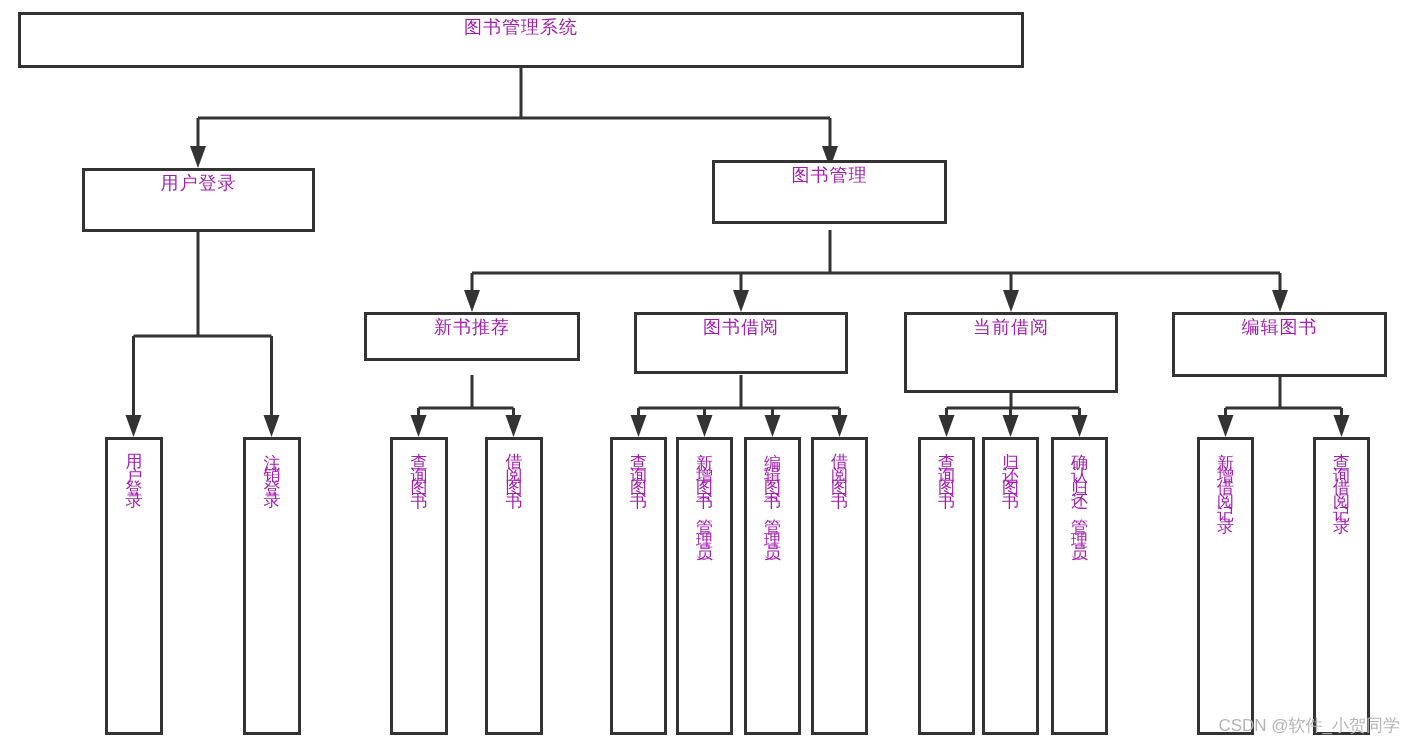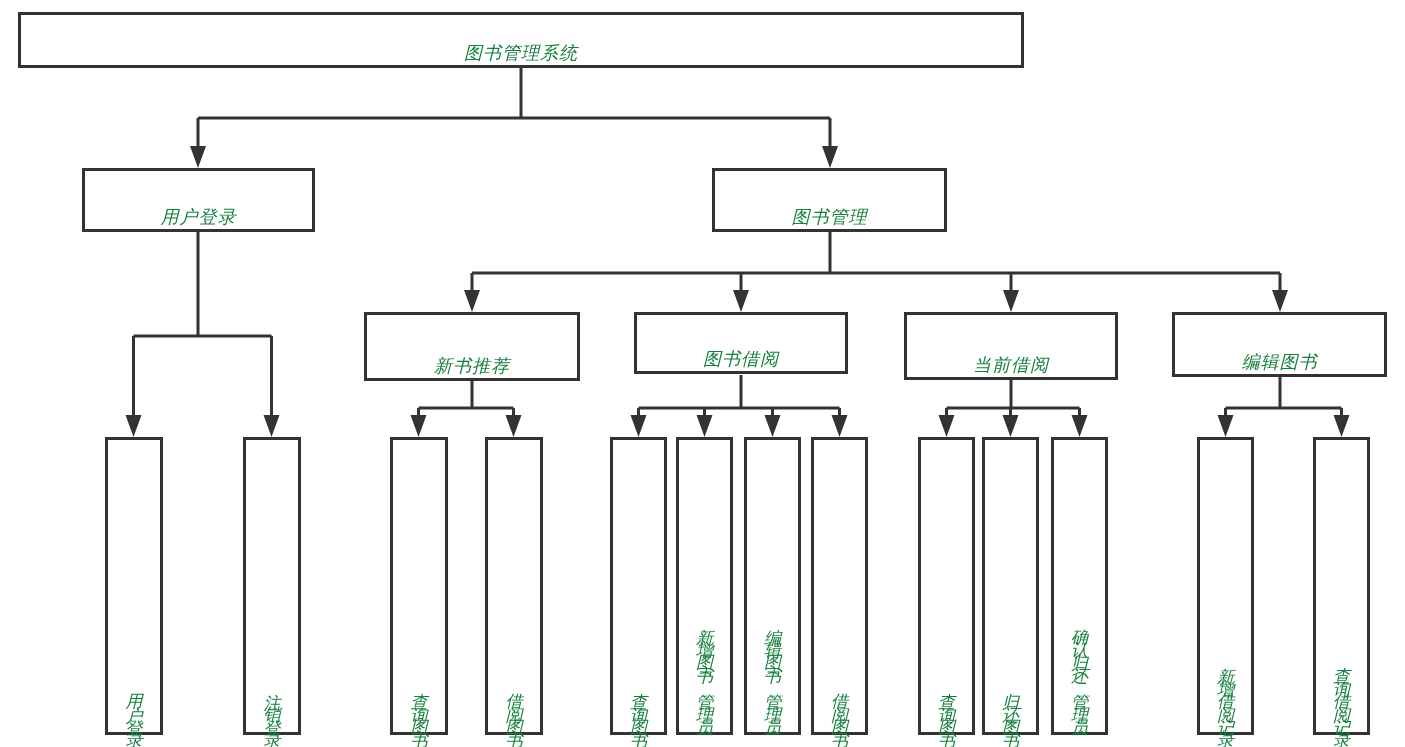--- a/index.html
+++ b/index.html
@@ -11,27 +11,26 @@
     font-family: "Liberation Sans", sans-serif;
     overflow: hidden;
   }
   #wires { position: absolute; left: 0; top: 0; width: 1405px; height: 747px; }
   .box {
     position: absolute;
     background: #ffffff;
     border: 3px solid #333333;
     box-sizing: border-box;
     display: flex;
-    align-items: flex-end;
+    align-items: flex-start;
     justify-content: center;
-    color: #15803d;
+    color: #a21caf;
     font-size: 18px;
     letter-spacing: 1px;
     z-index: 2;
-    font-style: italic;
   }
   .leaf { font-size: 17px; }
   .vtext {
     writing-mode: vertical-rl;
     text-orientation: mixed;
     letter-spacing: 13px;
     line-height: 1;
   }
   .watermark {
     position: absolute;
@@ -105,31 +104,31 @@
       <polygon points="1333.5,415 1349.5,415 1341.5,437" fill="#333333"></polygon>
     </svg>
 
   <div class="box" style="left:18px; top:12px; width:1006px; height:56px;">
     <span>图书管理系统</span>
   </div>
 
   <div class="box" style="left:82px; top:168px; width:233px; height:64px;">
     <span>用户登录</span>
   </div>
-  <div class="box" style="left:712px; top:168px; width:235px; height:64px;">
+  <div class="box" style="left:712px; top:160px; width:235px; height:64px;">
     <span>图书管理</span>
   </div>
 
-  <div class="box" style="left:364px; top:312px; width:216px; height:69px;">
+  <div class="box" style="left:364px; top:312px; width:216px; height:49px;">
     <span>新书推荐</span>
   </div>
   <div class="box" style="left:634px; top:312px; width:214px; height:62px;">
     <span>图书借阅</span>
   </div>
-  <div class="box" style="left:904px; top:312px; width:214px; height:68px;">
+  <div class="box" style="left:904px; top:312px; width:214px; height:81px;">
     <span>当前借阅</span>
   </div>
   <div class="box" style="left:1172px; top:312px; width:215px; height:65px;">
     <span>编辑图书</span>
   </div>
 
   <div class="box leaf" style="left:105px; top:437px; width:58px; height:298px;">
     <span class="vtext">用户登录</span>
   </div>
   <div class="box leaf" style="left:243px; top:437px; width:58px; height:298px;">
@@ -166,13 +165,14 @@
     <span class="vtext">确认归还（管理员）</span>
   </div>
 
   <div class="box leaf" style="left:1197px; top:437px; width:57px; height:298px;">
     <span class="vtext">新增借阅记录</span>
   </div>
   <div class="box leaf" style="left:1313px; top:437px; width:57px; height:298px;">
     <span class="vtext">查询借阅记录</span>
   </div>
 
+  <div class="watermark">CSDN @软件_小贺同学</div>
 </div>
 
 </body></html>

